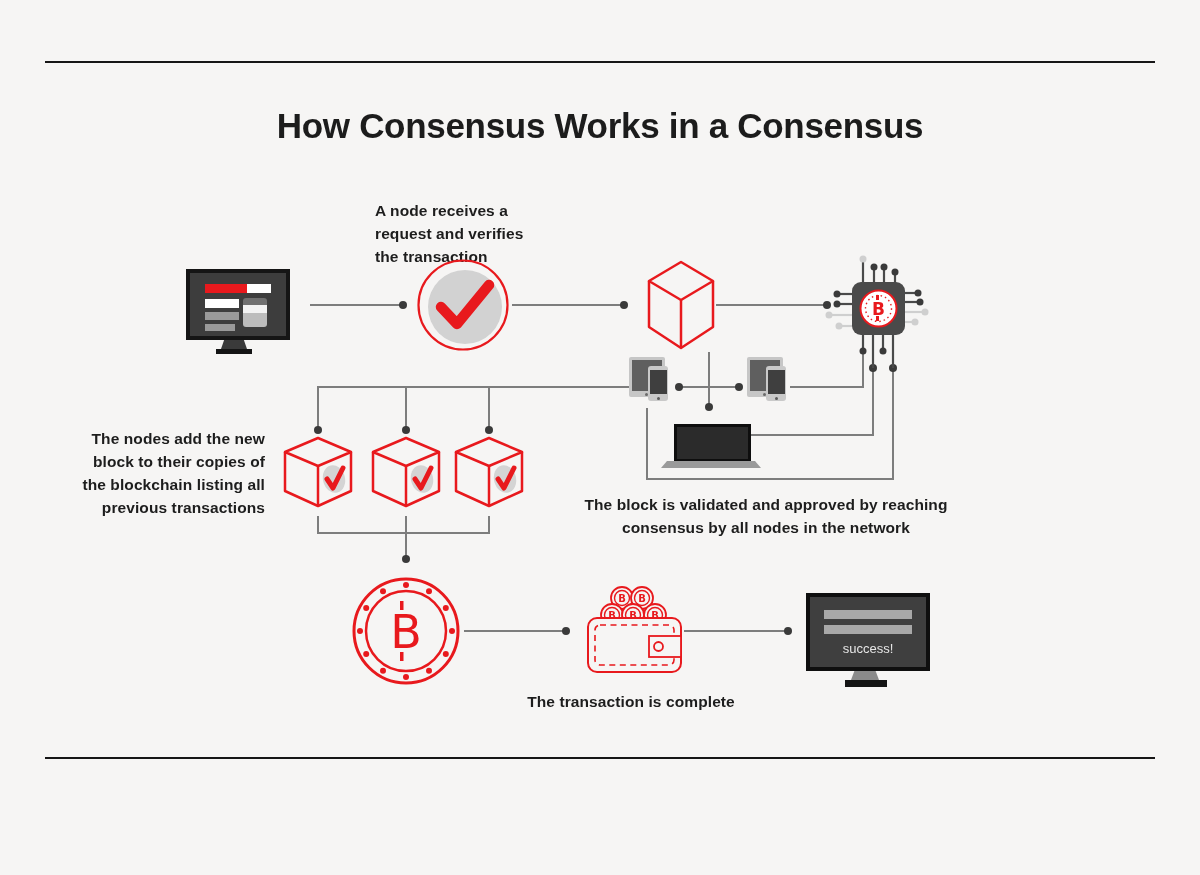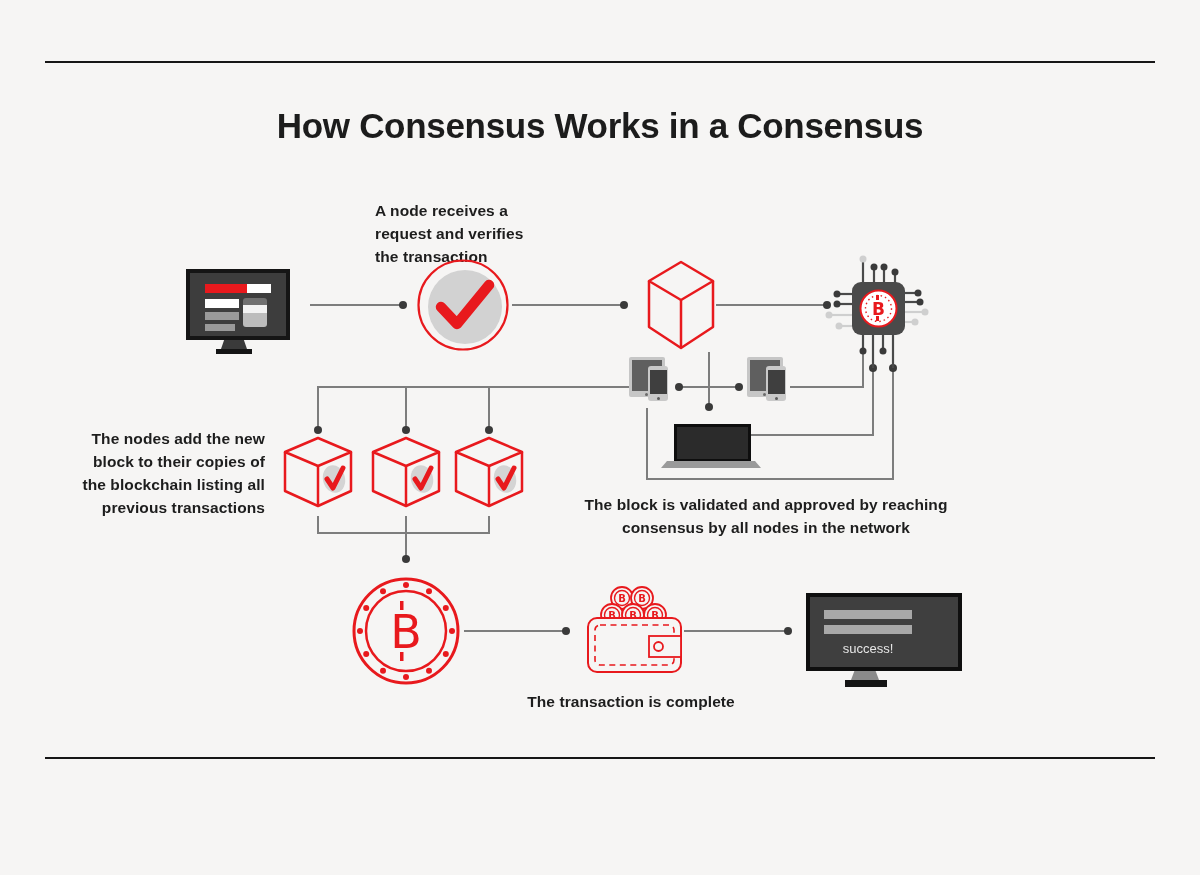--- a/index.html
+++ b/index.html
@@ -23,21 +23,21 @@
   .lap-base{position:absolute;background:#9a9a9a;clip-path:polygon(6% 0,94% 0,100% 100%,0 100%);}
   
   .pair{position:absolute;width:42px;height:46px;}
   .tab{position:absolute;left:0;top:0;width:36px;height:40px;background:#c6c6c6;border-radius:2px;}
   .tab .scr{position:absolute;left:3px;top:3px;width:30px;height:31px;background:#5f5f5f;}
   .tab .btn{position:absolute;left:16px;bottom:1.5px;width:3px;height:3px;border-radius:50%;background:#6a6a6a;}
   .ph{position:absolute;left:19px;top:9px;width:20px;height:35px;background:#c9c9c9;border-radius:3px;}
   .ph .scr{position:absolute;left:1.5px;top:4px;width:17px;height:24px;background:#3f3f3f;}
   .ph .btn{position:absolute;left:8.5px;bottom:1.5px;width:3px;height:3px;border-radius:50%;background:#5a5a5a;}
   
-  .smon{position:absolute;background:#3f3f3f;border:4px solid #0f0f0f;padding-left:32px;}
+  .smon{position:absolute;background:#3f3f3f;border:4px solid #0f0f0f;}
   .smon .bar{position:absolute;left:14px;width:88px;height:9px;background:#a8a8a8;}
   .smon .txt{position:absolute;left:0;top:44px;width:116px;text-align:center;
              font-size:13px;color:#e6e6e6;font-weight:400;}
   
   .logo{position:absolute;font-weight:700;font-size:31px;letter-spacing:-.5px;}
   .logo .neo{color:#2d2d2d;}
   .logo .soft{color:#e32227;}
   .logo .reg{font-size:12px;color:#2d2d2d;vertical-align:14px;letter-spacing:0;}
   svg{display:block;}
 </style>

